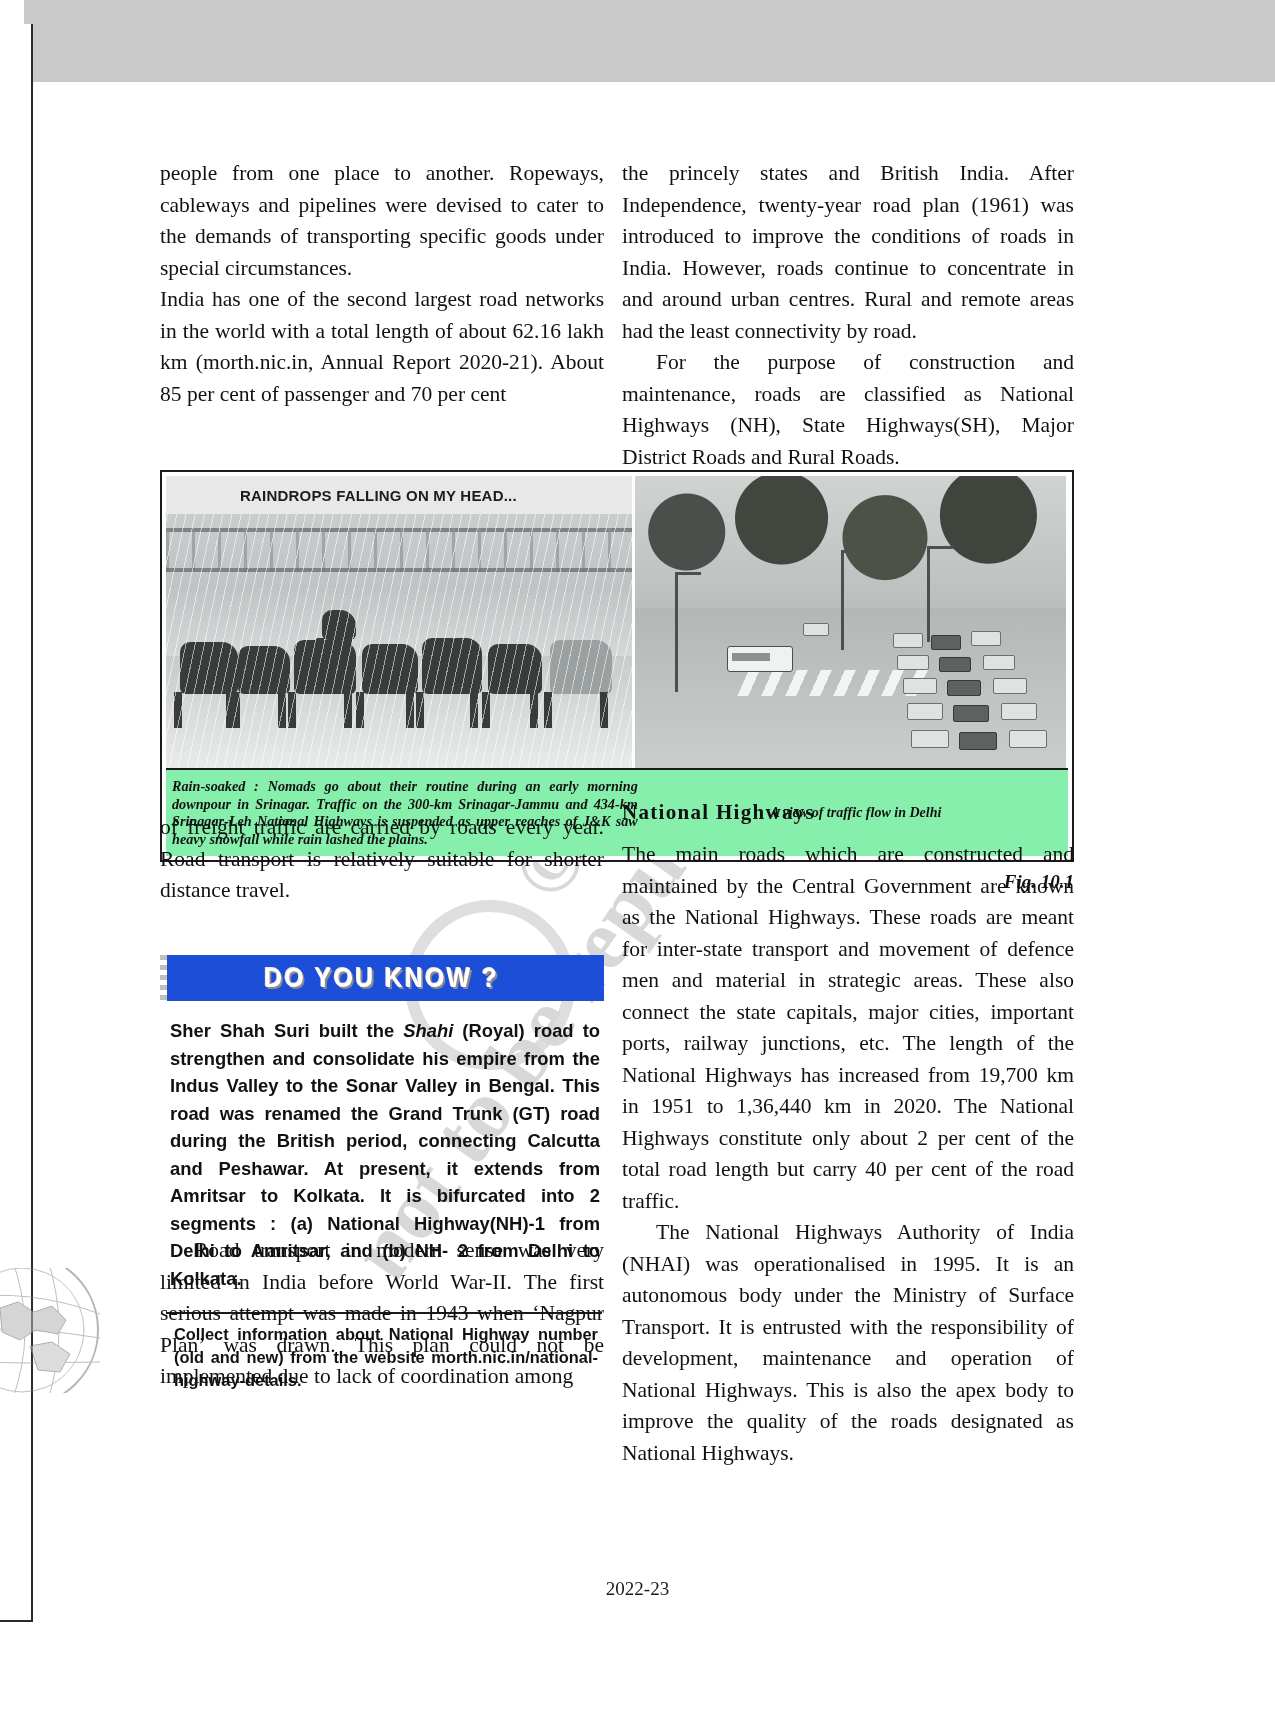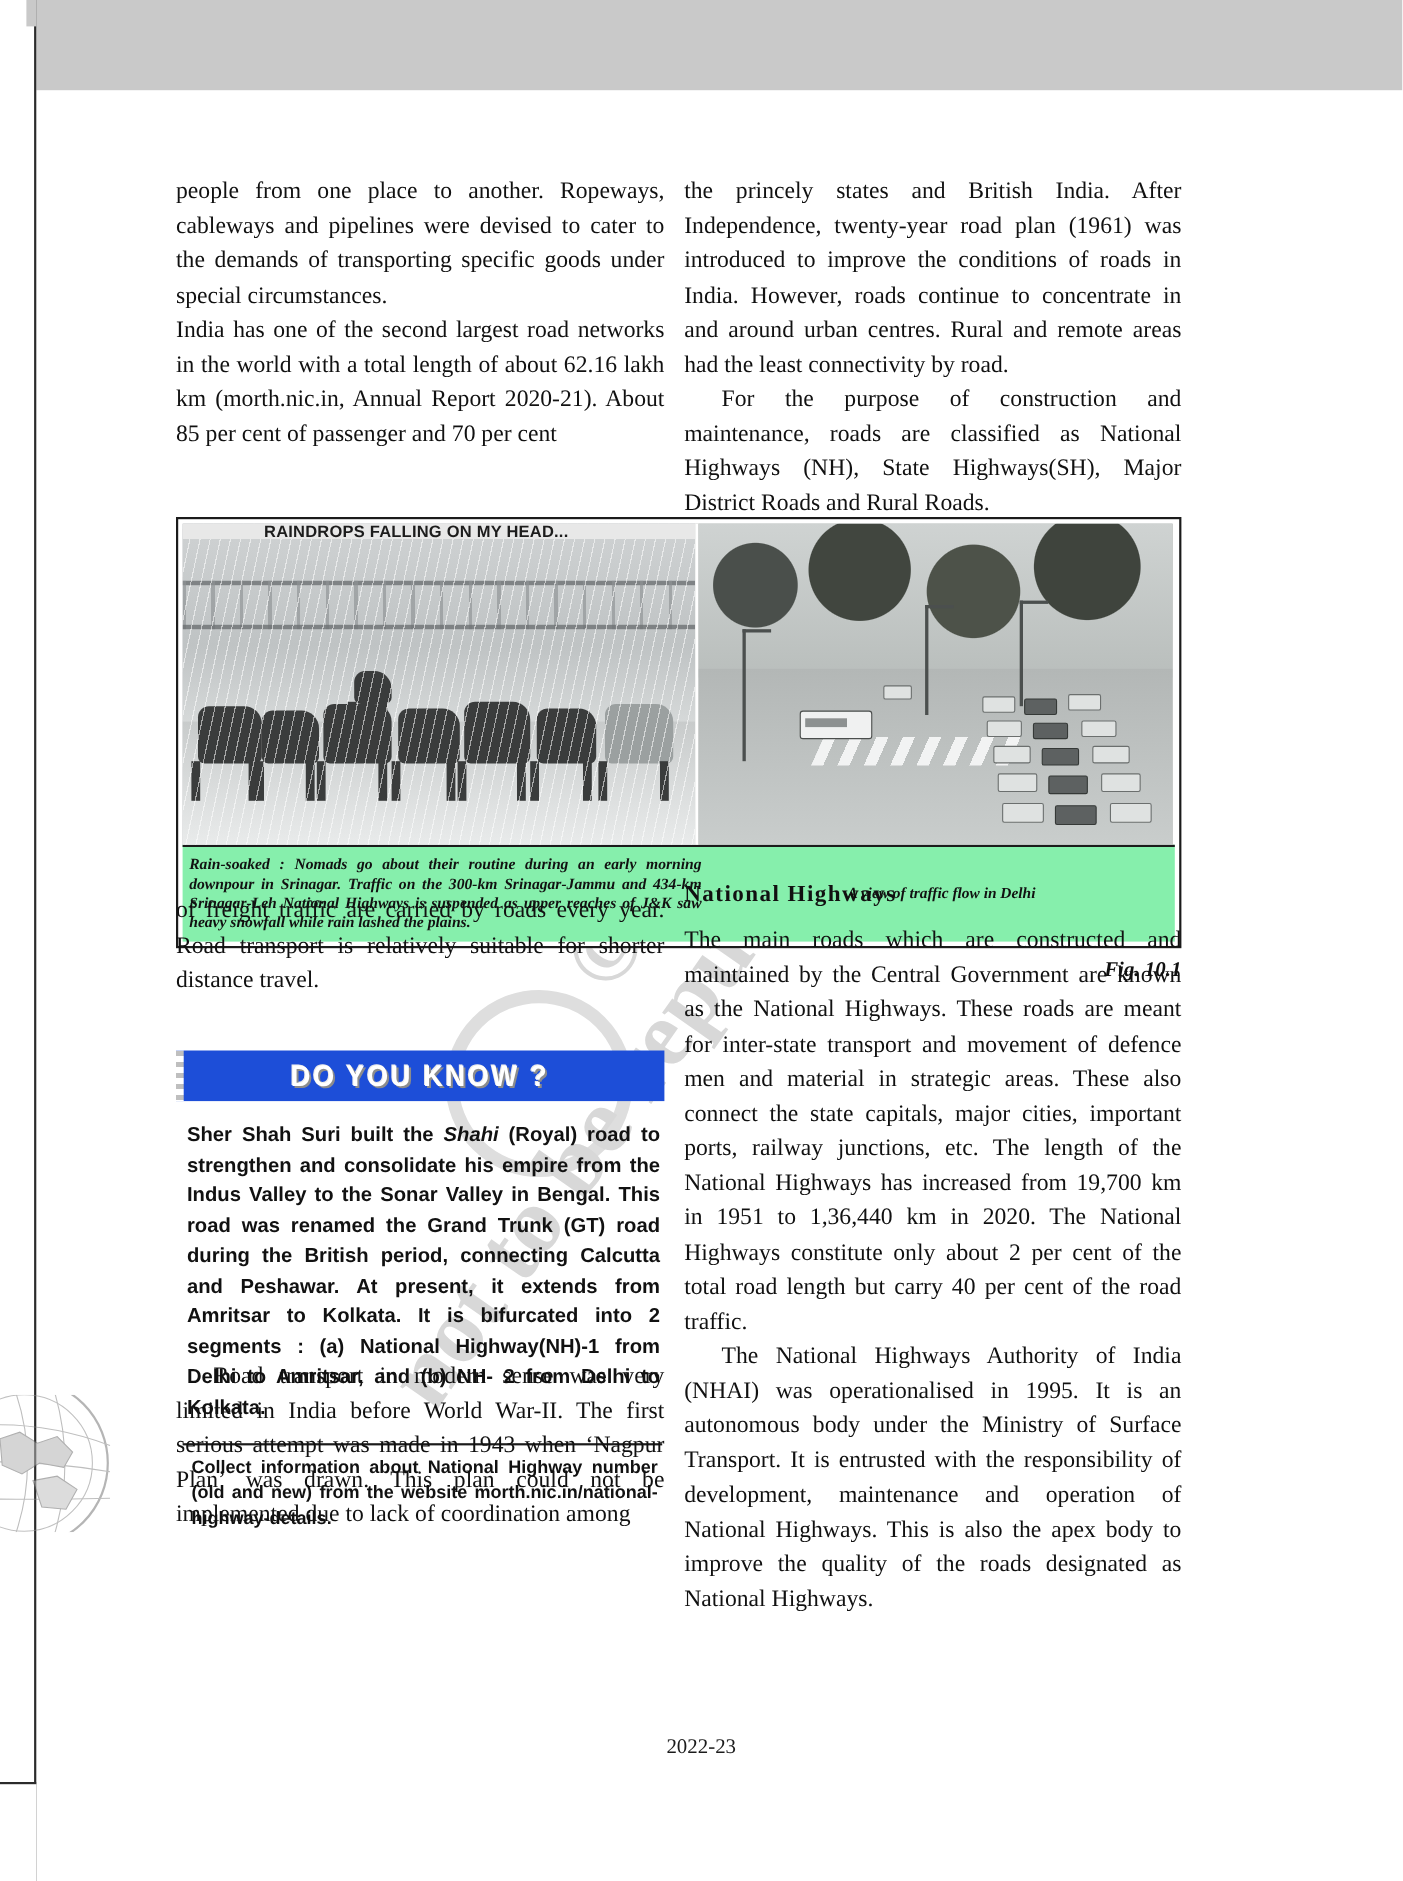--- a/index.html
+++ b/index.html
@@ -92,21 +92,21 @@
     background:#ffffff;
     padding:4px;
   }
   #figure-images{
     display:flex; gap:0; height:292px;
   }
   .photo{ position:relative; overflow:hidden; }
   #photo-left { width:466px; background:#b8bcbd; }
   #photo-right{ width:434px; background:#a9adaa; border-left:3px solid #ffffff;}
   #photo-banner{
-    position:absolute; left:0; top:0; width:100%; height:14px;
+    position:absolute; left:0; top:0; width:100%; height:38px;
     background:#e8e8e8;
     font-family:"Liberation Sans", sans-serif;
     font-weight:700; font-size:15px; letter-spacing:.2px;
     color:#1c1c1c;
     display:flex; align-items:center; padding-left:74px;
     z-index:3;
   }
   
   #photo-left .sky{position:absolute;inset:0;background:
      linear-gradient(180deg,#cfd2d3 0%,#bfc3c4 38%,#d6d9d9 62%,#e3e5e5 100%);}

